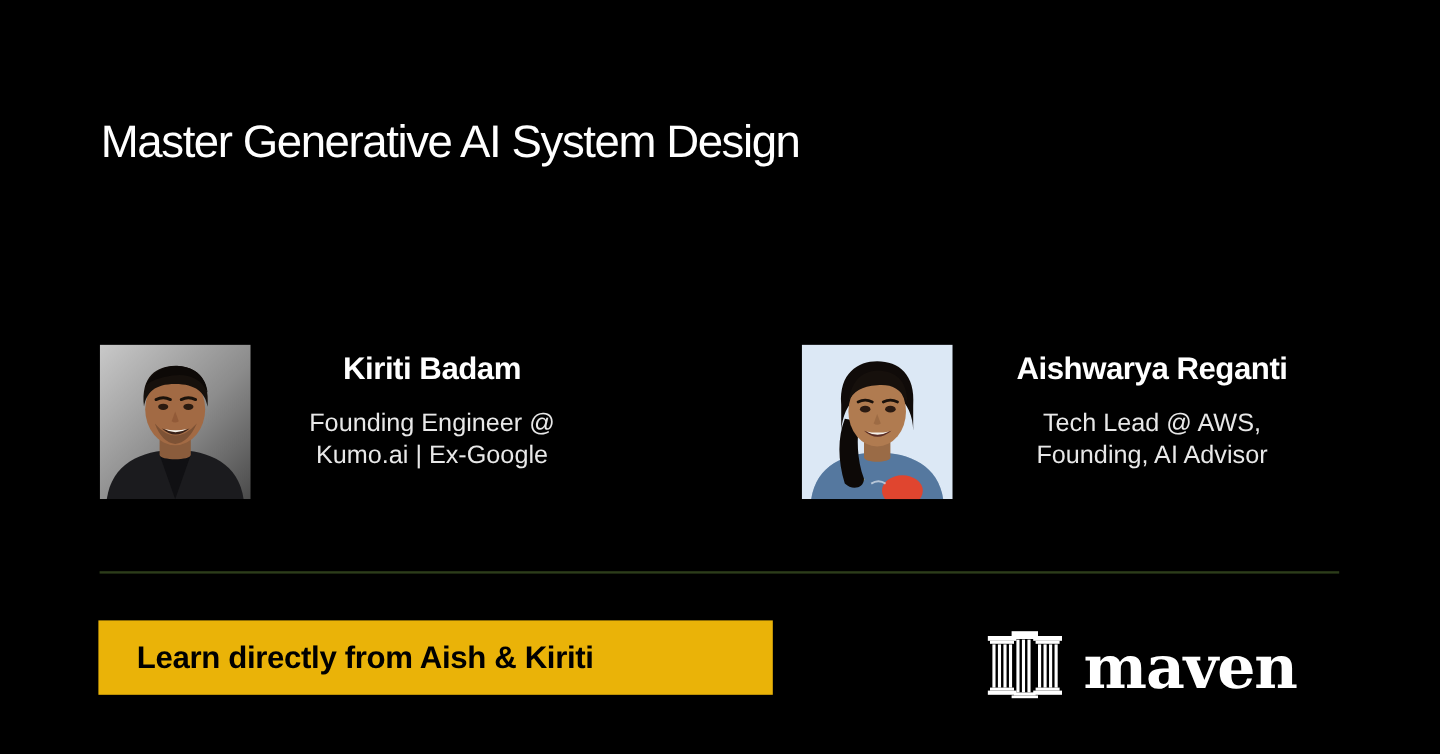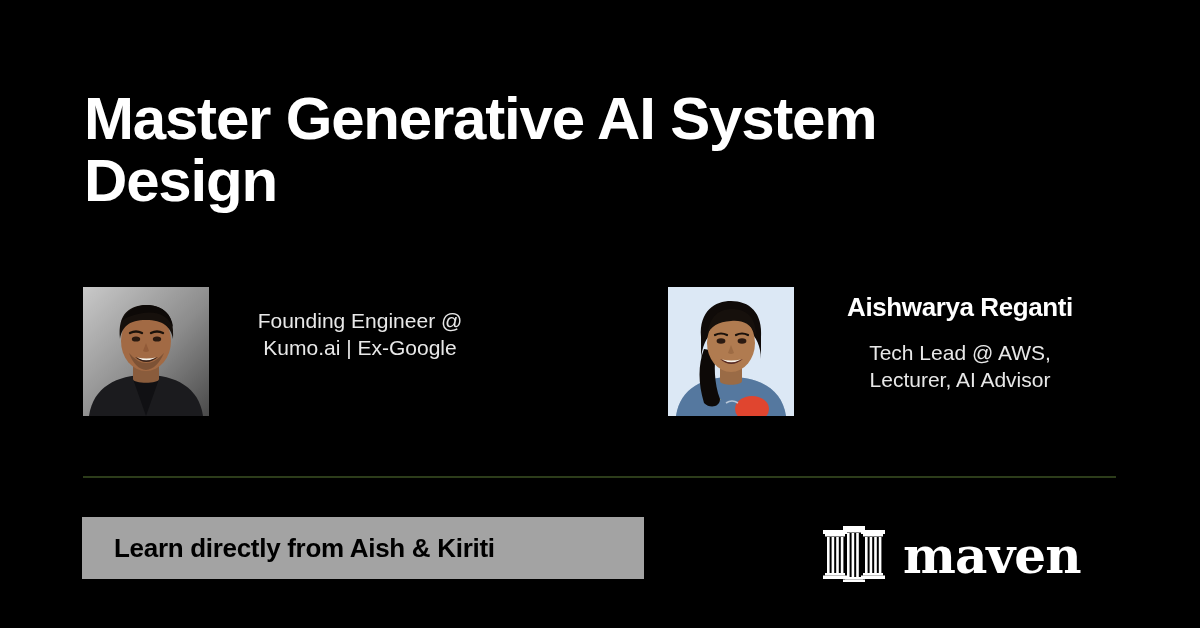--- a/index.html
+++ b/index.html
@@ -14,22 +14,22 @@
     width:1200px; height:628px;
     background:#000000;
   }
 
   
   .title {
     position:absolute;
     left:84px; top:88px;
     width:900px;
     color:#ffffff;
-    font-size:60px;
-    font-weight:bold;
+    font-size:38px;
+    font-weight:normal;
     line-height:62px;
     letter-spacing:-1.2px;
     font-family:"Liberation Sans", sans-serif;
   }
 
   
   .speakers {
     position:absolute;
     left:0; top:287px;
     width:1200px;
@@ -82,21 +82,21 @@
     left:83px; top:476px;
     width:1033px; height:2px;
     background:#2c3c1a;
   }
 
   
   .cta-banner {
     position:absolute;
     left:82px; top:517px;
     width:562px; height:62px;
-    background:#a3a3a3;
+    background:#eab308;
     display:flex;
     align-items:center;
   }
   .cta-text {
     color:#000000;
     font-size:26px;
     font-weight:bold;
     letter-spacing:-0.3px;
     padding-left:32px;
   }
@@ -164,20 +164,21 @@
             <path d="M63 56 L60 64 Q63 66 66 64 Z" fill="#8c5634" opacity="0.75"></path>
 
             <path d="M52 70 Q63 80 75 70 Q63 75 52 70 Z" fill="#3a2218"></path>
             <path d="M54 70.5 Q63 76 73 70.5 Q63 72.5 54 70.5 Z" fill="#f4f0e8"></path>
 
             <path d="M46 66 Q63 86 81 66 Q74 82 63 83 Q52 82 46 66 Z" fill="#3a2419" opacity="0.35"></path>
           </g>
         </svg>
       </div>
       <div class="speaker-text">
+        <div class="speaker-name">Kiriti Badam</div>
         <div class="speaker-role">Founding Engineer @
 Kumo.ai | Ex-Google</div>
       </div>
     </div>
 
     <div class="speaker speaker-2">
       <div class="photo">
         <svg viewBox="0 0 126 129" xmlns="http://www.w3.org/2000/svg">
           <defs>
             <clipPath id="c2">
@@ -212,21 +213,21 @@
             <path d="M63 58 L60 66 Q63 68 66 66 Z" fill="#96653e" opacity="0.7"></path>
 
             <path d="M52 72 Q63 82 75 72 Q63 77 52 72 Z" fill="#5a2c24"></path>
             <path d="M54 72.5 Q63 78 73 72.5 Q63 74.5 54 72.5 Z" fill="#f6f2ea"></path>
           </g>
         </svg>
       </div>
       <div class="speaker-text">
         <div class="speaker-name">Aishwarya Reganti</div>
         <div class="speaker-role">Tech Lead @ AWS,
-Lecturer, AI Advisor</div>
+Founding, AI Advisor</div>
       </div>
     </div>
 
   </div>
 
   <div class="divider"></div>
 
   <div class="cta-banner">
     <span class="cta-text">Learn directly from Aish &amp; Kiriti</span>
   </div>

